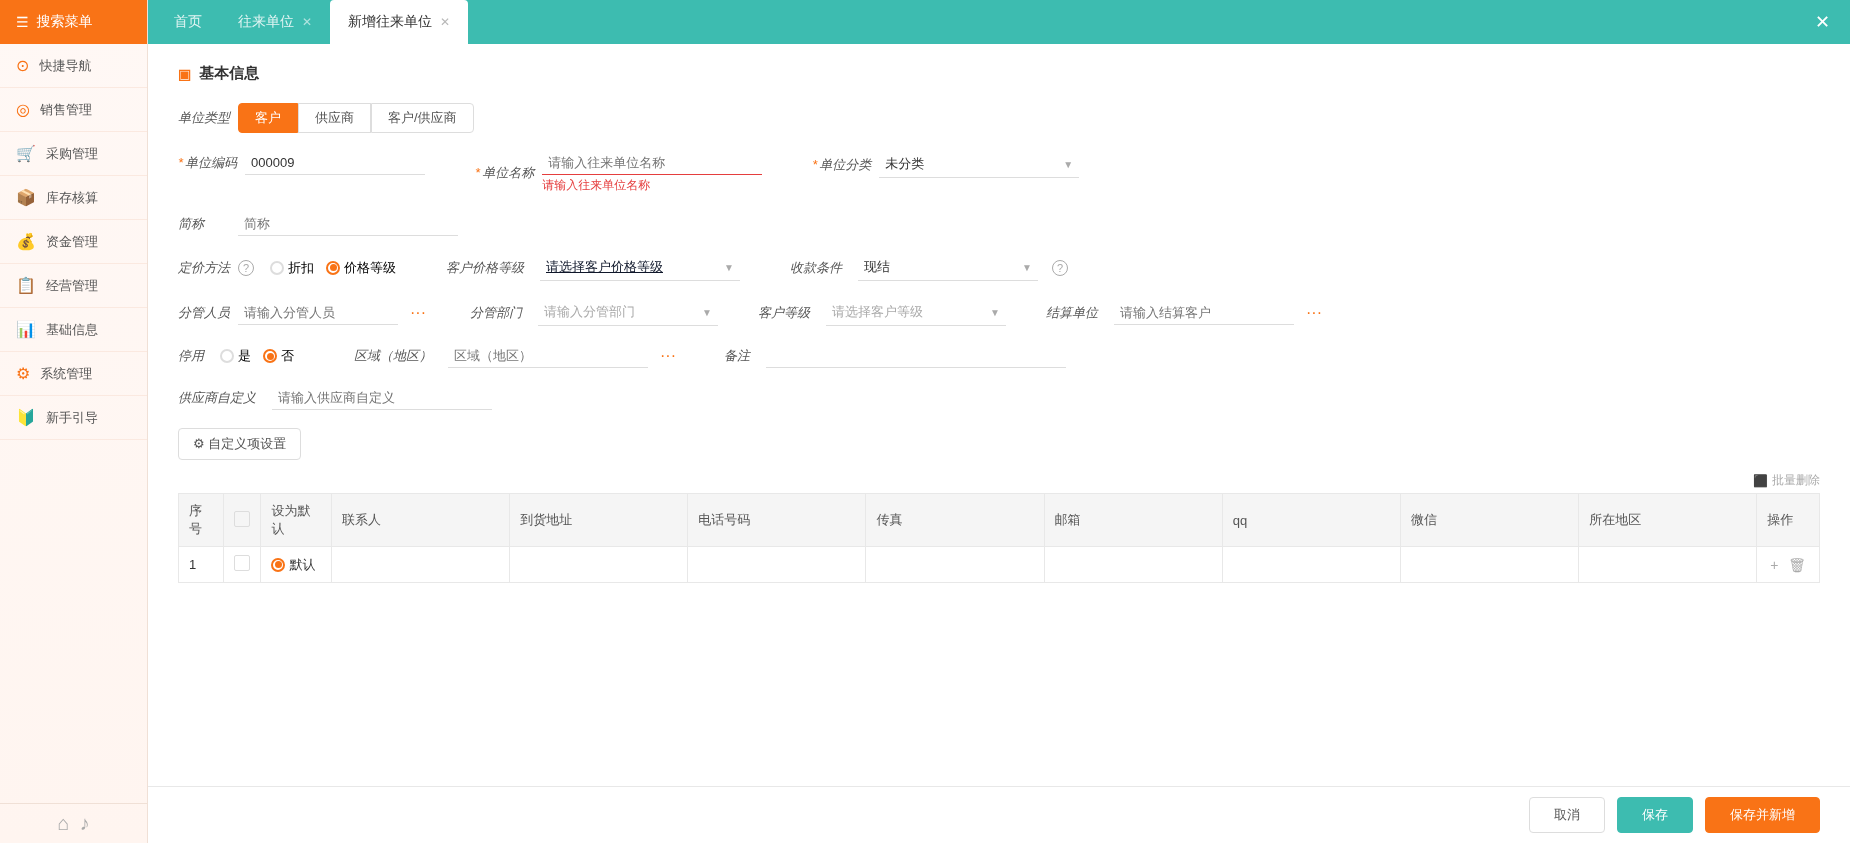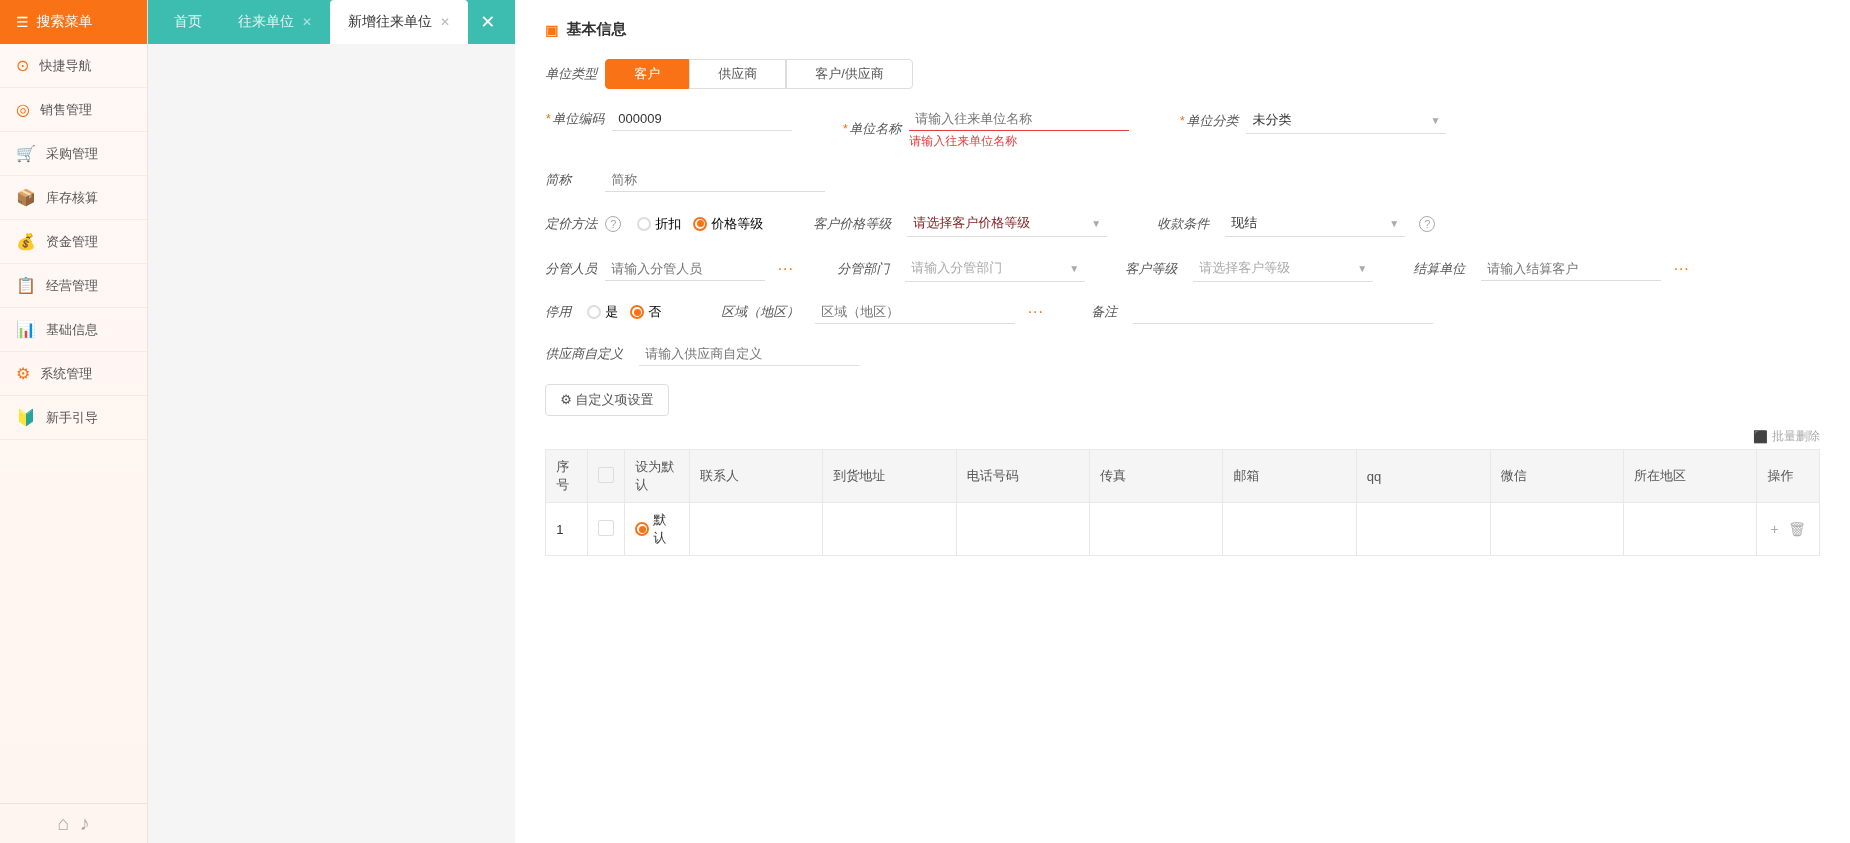--- a/index.html
+++ b/index.html
@@ -45,21 +45,21 @@
       justify-content: center;
       gap: 10px;
       color: #aaa;
       font-size: 20px;
     }
 
     
     .main {
       flex: 1;
       display: flex;
-      flex-direction: row;
+      flex-direction: column;
       overflow: hidden;
     }
 
     
     .tabbar {
       background: #3dbcb0;
       display: flex;
       align-items: center;
       height: 44px;
       padding: 0 8px;
@@ -162,21 +162,21 @@
       display: flex;
       flex-direction: column;
     }
 
     
     .unit-type-group {
       display: flex;
       gap: 0;
     }
     .unit-type-btn {
-      padding: 5px 28px;
+      padding: 5px 16px;
       border: 1px solid #ddd;
       background: white;
       cursor: pointer;
       font-size: 13px;
       color: #555;
     }
     .unit-type-btn.active {
       background: #f97316;
       color: white;
       border-color: #f97316;
@@ -454,21 +454,21 @@
           </div>
           <div class="radio-item">
             <div class="radio-circle selected"></div>
             <span>价格等级</span>
           </div>
         </div>
       </div>
       <div class="form-group" style="margin-left:30px;">
         <span class="form-label">客户价格等级</span>
         <div class="form-select" style="width:200px; border-bottom:1px solid #ddd; padding:4px 6px; margin-left:8px;">
-          <span style="color:#7f1d1d;">请选择客户价格等级</span>
+          <span style="color:#0f172a;text-decoration:underline;">请选择客户价格等级</span>
           <span class="dropdown-arrow" style="margin-left:auto;">▼</span>
         </div>
       </div>
       <div class="form-group" style="margin-left:30px;">
         <span class="form-label">收款条件</span>
         <div class="form-select" style="width:180px; border-bottom:1px solid #ddd; padding:4px 6px; margin-left:8px;">
           <span>现结</span>
           <span class="dropdown-arrow" style="margin-left:auto;">▼</span>
         </div>
         <span class="help-icon" style="margin-left:6px;">?</span>
@@ -580,13 +580,18 @@
       <td style="white-space:nowrap;">
         <button class="table-action-btn">+</button>
         <button class="table-action-btn">🗑</button>
       </td>
     </tr>
         </tbody>
     </table>
 
   </div>
 
+  <div class="footer">
+    <button class="btn btn-default">取消</button>
+    <button class="btn btn-primary">保存</button>
+    <button class="btn btn-success">保存并新增</button>
+  </div>
 </div>
 
 </body></html>

